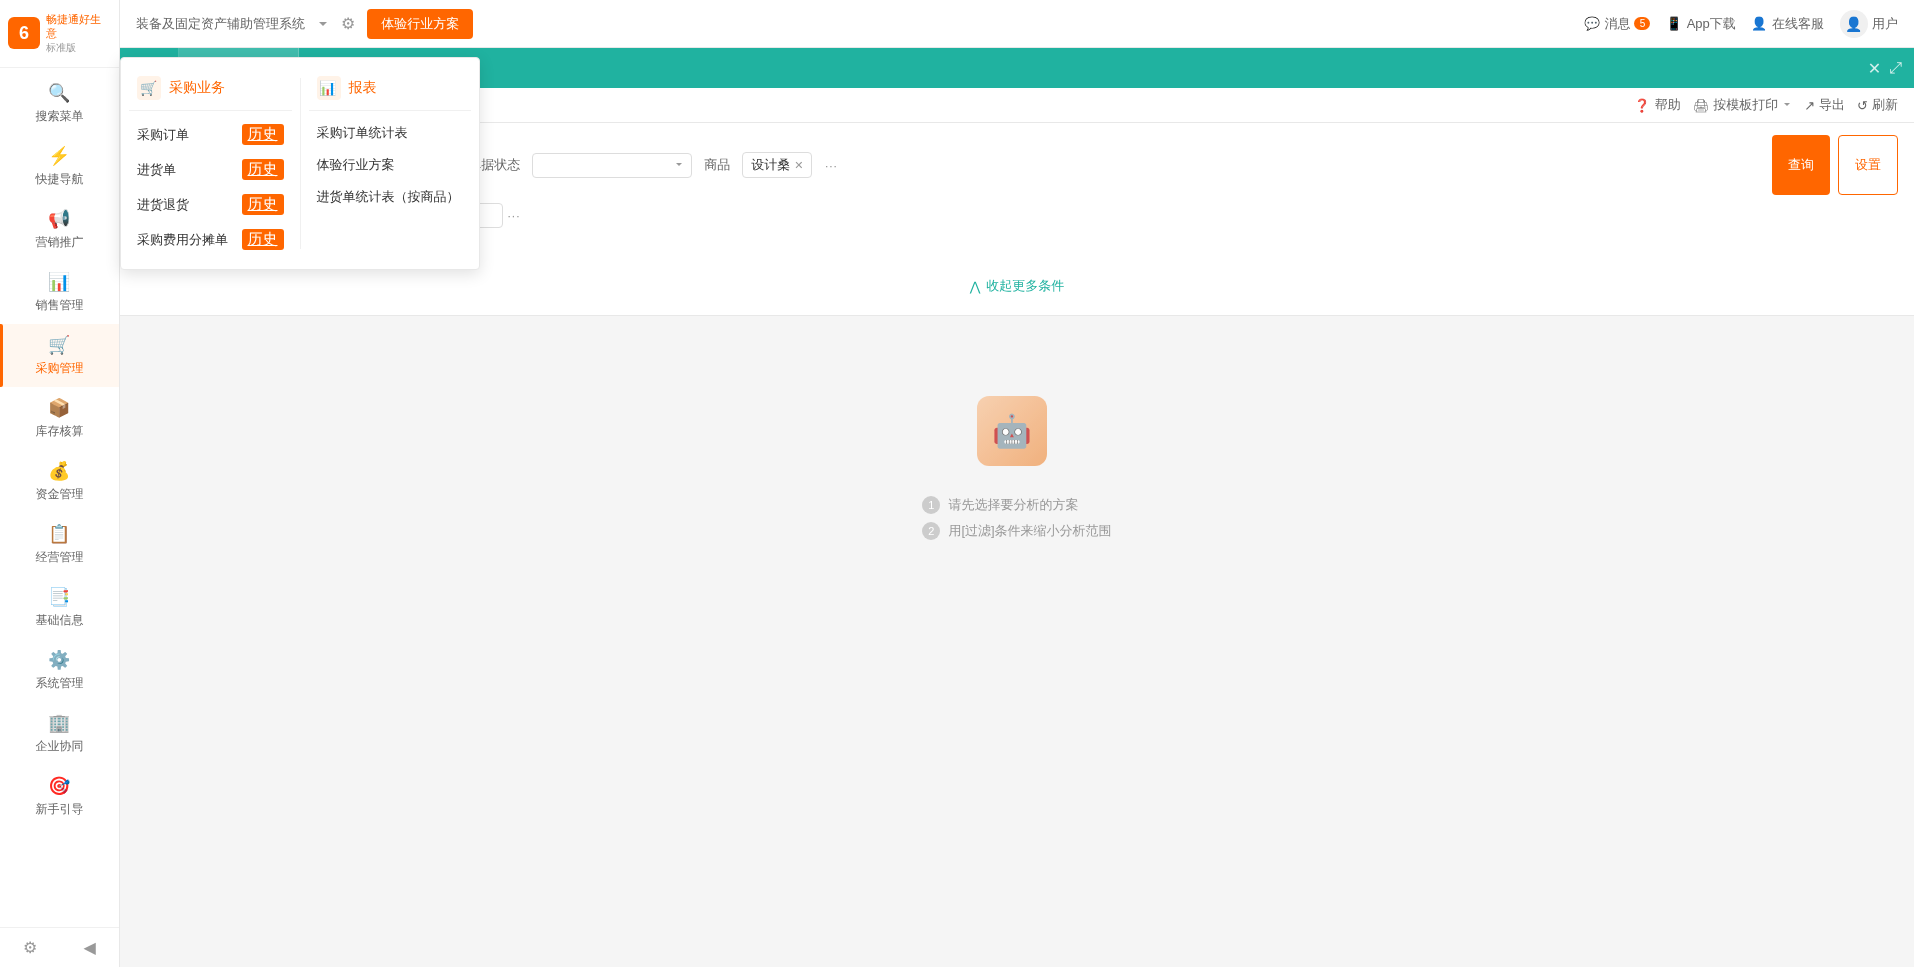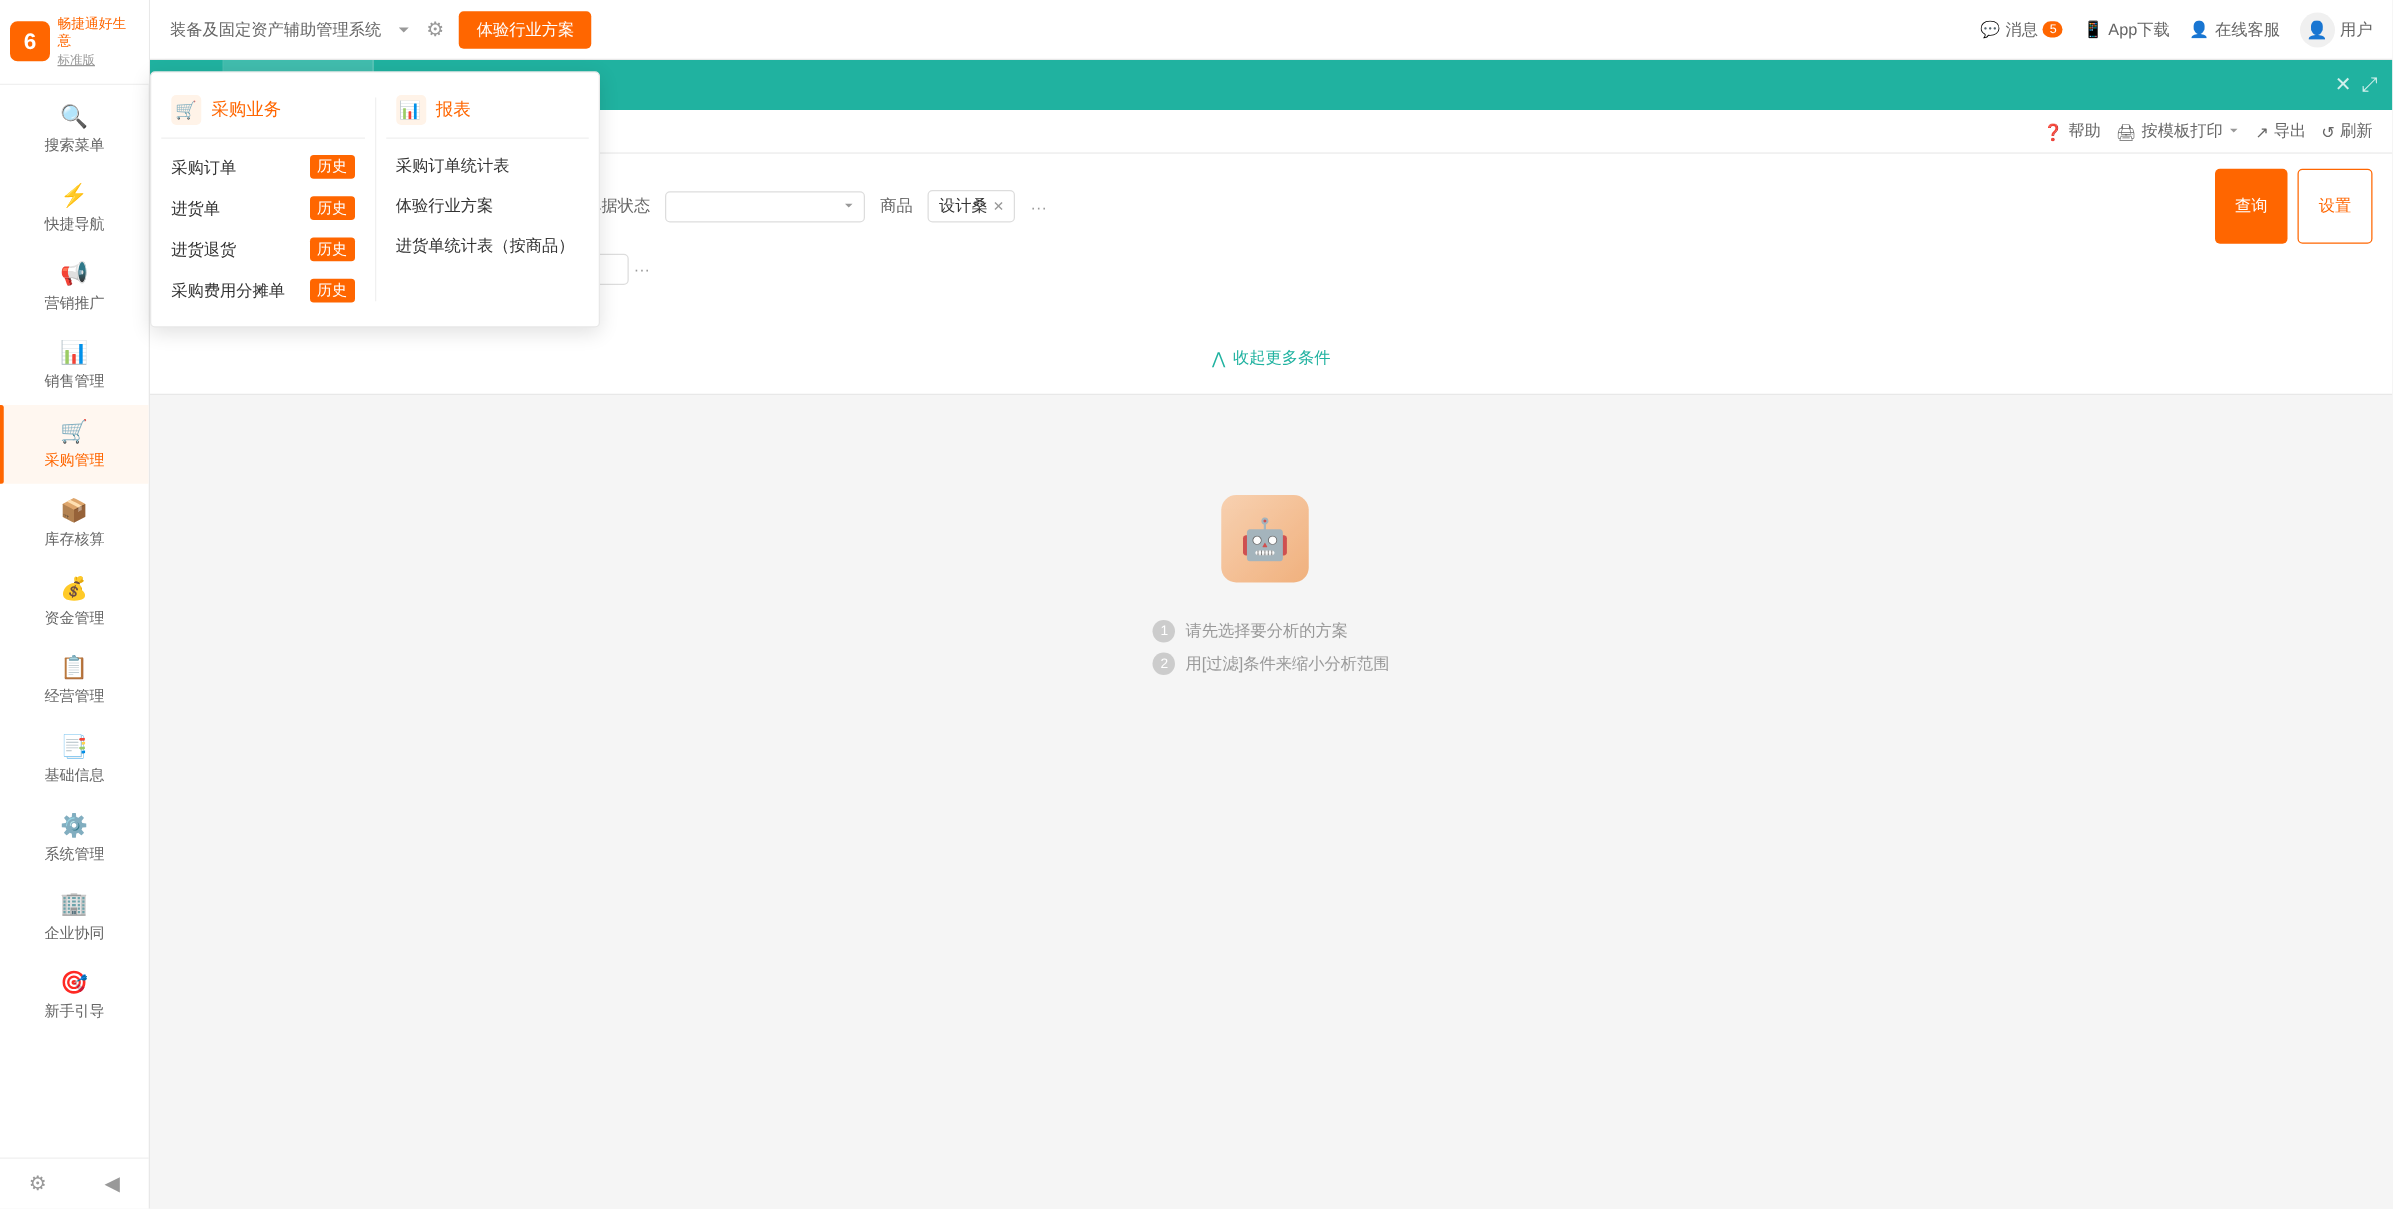--- a/index.html
+++ b/index.html
@@ -6,21 +6,21 @@
     body { font-family: 'Microsoft YaHei', 'PingFang SC', sans-serif; font-size: 13px; background: #f5f5f5; color: #333; overflow: hidden; }
 
     
     .app-container { display: flex; height: 967px; width: 1914px; }
 
     
     .sidebar { width: 120px; background: #fff; display: flex; flex-direction: column; border-right: 1px solid #e8e8e8; flex-shrink: 0; }
     .sidebar-logo { padding: 12px 8px; display: flex; align-items: center; gap: 6px; background: #fff; border-bottom: 1px solid #f0f0f0; }
     .sidebar-logo-icon { width: 32px; height: 32px; background: #f60; border-radius: 6px; display: flex; align-items: center; justify-content: center; color: #fff; font-size: 18px; font-weight: bold; flex-shrink: 0; }
     .sidebar-logo-text { font-size: 11px; color: #f60; line-height: 1.3; }
-    .sidebar-logo-sub { font-size: 10px; color: #999; text-decoration: underline; }
+    .sidebar-logo-sub { font-size: 10px; color: #999; }
 
     .sidebar-menu { flex: 1; overflow-y: auto; padding: 4px 0; }
     .sidebar-item { display: flex; flex-direction: column; align-items: center; padding: 10px 4px; cursor: pointer; color: #666; font-size: 12px; gap: 4px; position: relative; }
     .sidebar-item.active { color: #f60; background: #fff7f0; }
     .sidebar-item.active::before { content: ''; position: absolute; left: 0; top: 0; bottom: 0; width: 3px; background: #f60; border-radius: 0 2px 2px 0; }
     .sidebar-item-icon { font-size: 18px; }
     .sidebar-item-label { font-size: 12px; text-align: right; }
 
     .sidebar-bottom { padding: 10px 0; border-top: 1px solid #f0f0f0; display: flex; justify-content: space-around; align-items: center; }
     .sidebar-bottom-btn { color: #999; cursor: pointer; font-size: 16px; }
@@ -73,21 +73,21 @@
     .empty-robot { width: 70px; height: 70px; background: linear-gradient(135deg, #f8c8a0, #f0a060); border-radius: 12px; display: flex; align-items: center; justify-content: center; font-size: 32px; opacity: 0.8; }
     .empty-tips { display: flex; flex-direction: column; gap: 8px; }
     .empty-tip { display: flex; align-items: center; gap: 8px; font-size: 13px; color: #999; }
     .empty-tip-num { width: 18px; height: 18px; background: #ccc; border-radius: 50%; display: flex; align-items: center; justify-content: center; font-size: 11px; color: #fff; flex-shrink: 0; }
     .dropdown-menu { position: absolute; top: 57px; left: 120px; background: #fff; border: 1px solid #e8e8e8; border-radius: 4px; box-shadow: 0 4px 16px rgba(0,0,0,0.12); z-index: 200; width: 360px; padding: 12px 0; display: flex; }
     .dropdown-col { flex: 1; padding: 0 8px; }
     .dropdown-col-header { display: flex; align-items: center; gap: 8px; padding: 6px 8px 10px; color: #f60; font-size: 14px; font-weight: 500; border-bottom: 1px solid #f0f0f0; margin-bottom: 6px; }
     .dropdown-col-icon { width: 24px; height: 24px; background: #fff3e8; border-radius: 4px; display: flex; align-items: center; justify-content: center; font-size: 14px; }
     .dropdown-divider { width: 1px; background: #f0f0f0; margin: 8px 0; }
     .dropdown-item { display: flex; align-items: center; justify-content: space-between; padding: 7px 8px; cursor: pointer; color: #333; font-size: 13px; border-radius: 4px; }
-    .history-badge { background: #f60; color: #fff; font-size: 12px; padding: 1px 6px; border-radius: 3px; }
+    .history-badge { background: #f60; color: #fff; font-size: 15px; padding: 1px 6px; border-radius: 3px; text-decoration: underline; }
 
     
     .collapse-btn { display: flex; align-items: center; justify-content: center; gap: 6px; color: #20b2a0; cursor: pointer; font-size: 13px; padding: 8px; }
   </style>
 </head>
 <body>
 
 <div class="app-container">
 
   <div class="sidebar">

